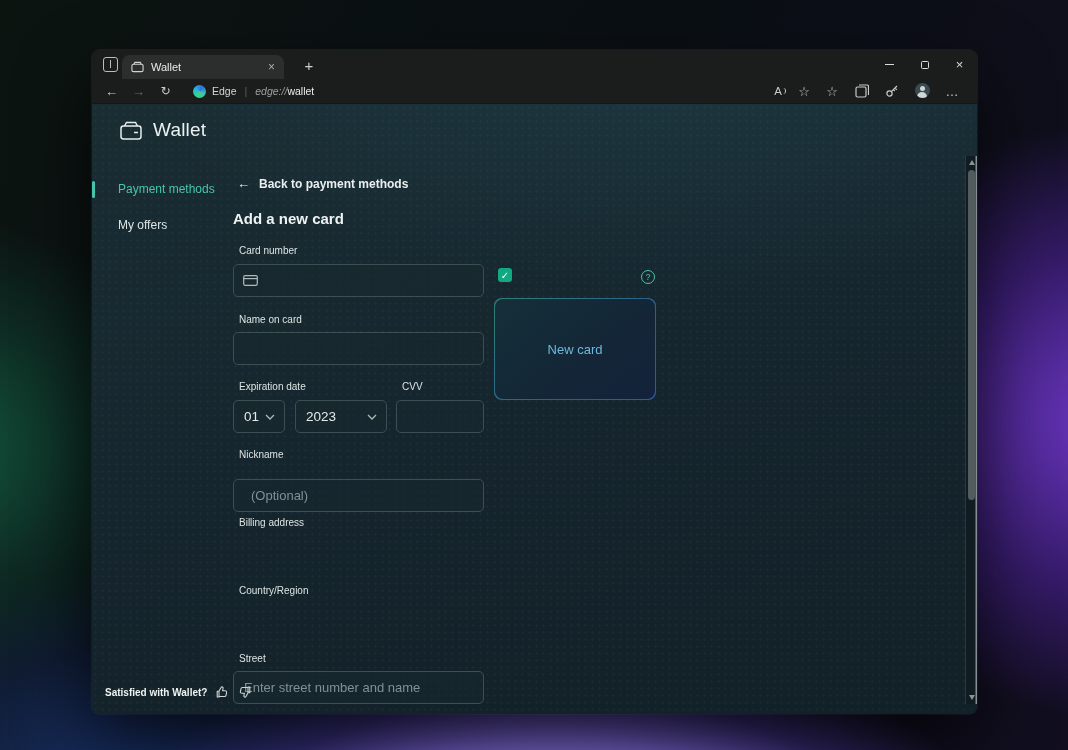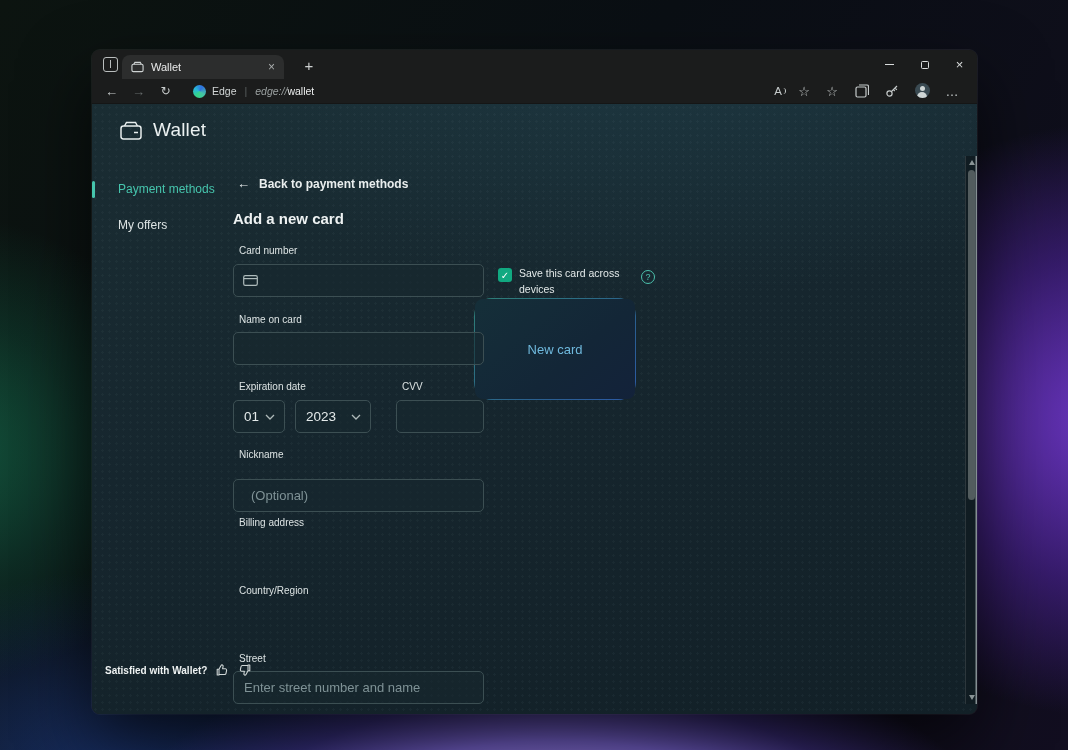--- a/index.html
+++ b/index.html
@@ -95,36 +95,36 @@
     color:#e4eaea; font-size:13px; font-family:inherit;
   }
   .inp{ padding:0 10px; }
   .inp::placeholder{ color:#7f9296; opacity:1; }
   .inp-wrap{ position:absolute; left:141px; width:251px; height:33px; background:rgba(23,40,47,.6); border:1px solid #3c4f53; border-radius:5px; display:flex; align-items:center; padding:0 9px; gap:8px; }
   .inp-wrap input{ flex:1; background:transparent; border:none; outline:none; color:#e4eaea; font-size:13px; font-family:inherit; min-width:0; }
 
   .sel{ display:flex; align-items:center; justify-content:space-between; padding:0 9px 0 10px; cursor:pointer; }
   .sel .val{ font-size:13.5px; }
   .sel.small{ width:52px; }
-  .sel.year{ left:203px; width:76px; }
+  .sel.year{ left:203px; width:92px; }
   .sel.cvv-in{ left:304px; width:88px; }
   .sel.billing .val{ font-weight:600; }
   .sel.disabled{ background:rgba(23,40,47,.35); border-color:#344449; cursor:default; }
   .sel.disabled .val{ color:#6c7d80; }
   .chev{ width:10px; height:6px; }
 
   .checkbox{ position:absolute; left:406px; top:164px; width:14px; height:14px; border-radius:3px; background:#11a981; display:flex; align-items:center; justify-content:center; color:#fff; font-size:10px; font-weight:700; cursor:pointer; }
   .save-label{ position:absolute; left:427px; top:161px; width:102px; font-size:10.5px; line-height:1.55; color:#e3e9e9; }
   .help{ position:absolute; left:549px; top:166px; width:14px; height:14px; border-radius:50%; border:1.3px solid #4cc2ad; color:#4cc2ad; font-size:9px; display:flex; align-items:center; justify-content:center; cursor:pointer; }
 
-  .preview{ position:absolute; left:382px; top:194px; width:162px; height:102px; border-radius:18px; padding:1px; background:linear-gradient(140deg,#2e8076,#2a5f8f 65%,#2c5aa6); }
+  .preview{ position:absolute; left:402px; top:194px; width:162px; height:102px; border-radius:8px; padding:1px; background:linear-gradient(140deg,#2e8076,#2a5f8f 65%,#2c5aa6); }
   .preview-inner{ width:100%; height:100%; border-radius:8px; background:linear-gradient(140deg,#152f39,#132637 60%,#13223a); display:flex; align-items:center; justify-content:center; }
   .preview-inner span{ font-size:13px; color:#6fb9dd; }
 
-  .feedback{ position:absolute; left:13px; top:560px; display:flex; align-items:center; gap:9px; }
+  .feedback{ position:absolute; left:13px; top:582px; display:flex; align-items:center; gap:9px; }
   .feedback .fb-text{ font-size:10px; font-weight:700; color:#eef2f2; }
   .thumb{ cursor:pointer; display:flex; }
 
   .scrollbar{
     position:absolute; right:0; top:52px; bottom:10px; width:12px;
     background:#101c22; border-left:1px solid rgba(255,255,255,.12);
     box-shadow:inset -1.5px 0 0 rgba(230,238,240,.55);
   }
   .sb-arrow{ position:absolute; left:3px; width:0; height:0; border-left:3.5px solid transparent; border-right:3.5px solid transparent; cursor:pointer; }
   .sb-up{ top:4px; border-bottom:5px solid #8a9496; }
@@ -219,21 +219,20 @@
         <svg width="15" height="11" viewBox="0 0 15 11">
             <rect x="0.7" y="0.7" width="13.6" height="9.6" rx="1.6" fill="none" stroke="#aebbbb" stroke-width="1.2"></rect>
             <path d="M1 3.6 h13" stroke="#aebbbb" stroke-width="1.2"></path>
           </svg>
         <input value="" style="">
       </div>
 
       <div class="checkbox">
           <span>✓</span>
         </div>
-      <div class="save-label">Save this card across devices</div>
       <div class="help">?</div>
 
       <div class="preview">
         <div class="preview-inner">
           <span>New card</span>
         </div>
       </div>
 
       <div class="f-label" style="top:210px">Name on card</div>
       <input class="inp" style="top: 228px;" value="">

